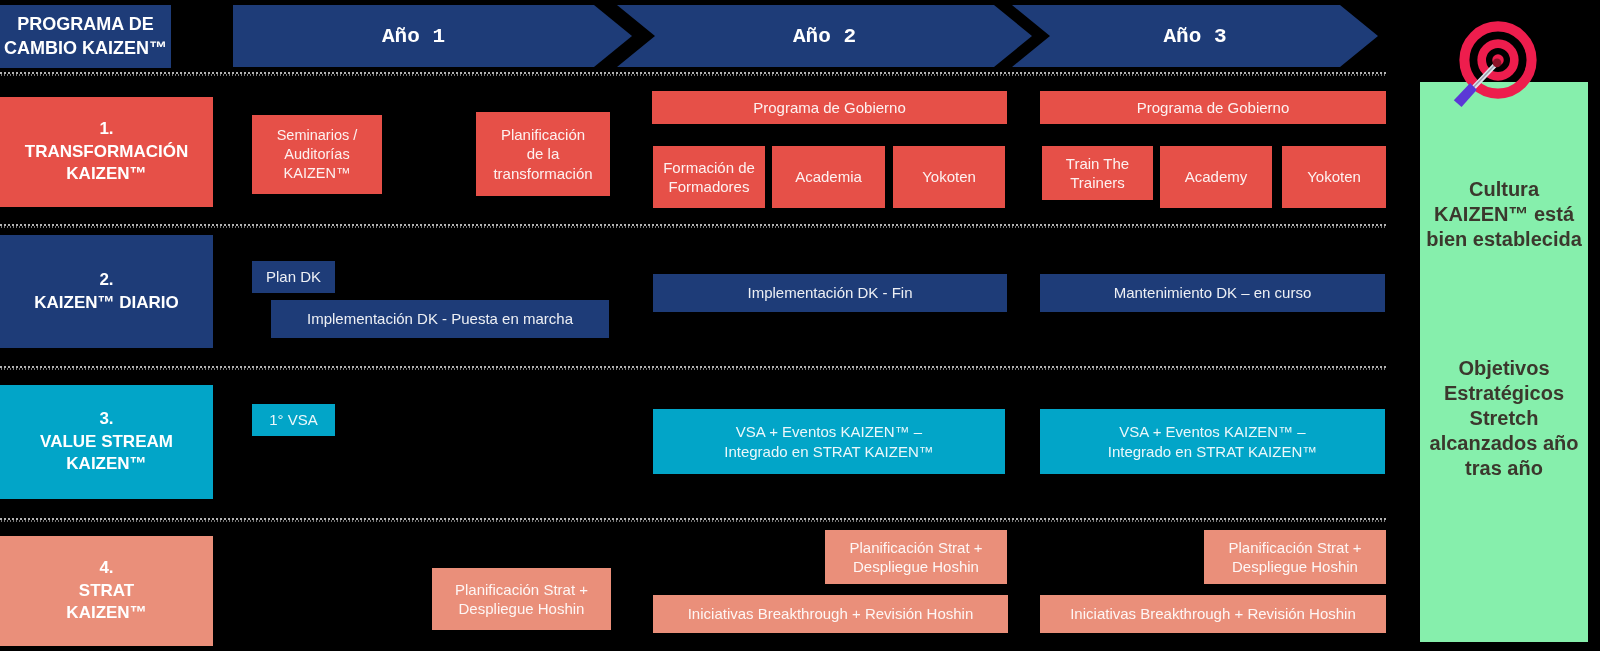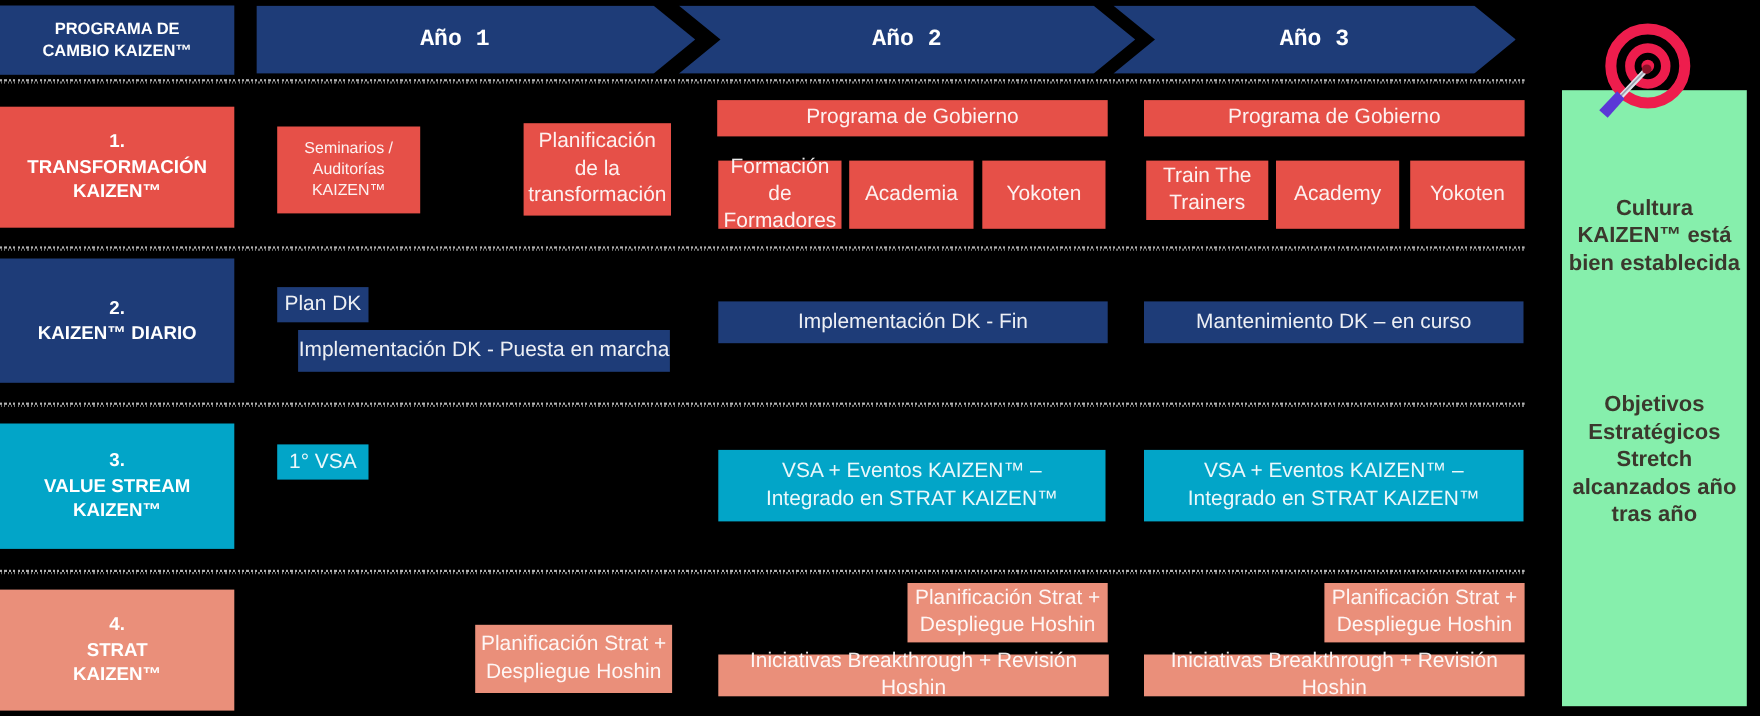--- a/index.html
+++ b/index.html
@@ -5,38 +5,38 @@
   html,body{margin:0;padding:0;background:#000;}
   #canvas{
     position:relative;width:1600px;height:651px;background:#000;
     font-family:"Liberation Sans", sans-serif;overflow:hidden;
   }
   .abs{position:absolute;}
   .flexc{display:flex;align-items:center;justify-content:center;text-align:center;}
   .pre{white-space:pre-line;}
   
   .hdr-label{
-    left:0;top:5px;width:213px;height:63px;background:#1e3c78;color:#fff;
-    font-weight:bold;font-size:15px;line-height:1.3;
+    left:0;top:5px;width:171px;height:63px;background:#1e3c78;color:#fff;
+    font-weight:bold;font-size:18px;line-height:1.3;
   }
   .year-arrow{
     top:5px;height:62px;background:#1e3c78;color:#fff;font-weight:bold;font-size:21px;font-family:Liberation Mono, monospace;
   }
   .arrow-flat{clip-path:polygon(0 0, calc(100% - 38px) 0, 100% 50%, calc(100% - 38px) 100%, 0 100%);padding-right:38px;box-sizing:border-box;}
   .arrow-notch{clip-path:polygon(0 0, calc(100% - 38px) 0, 100% 50%, calc(100% - 38px) 100%, 0 100%, 38px 50%);padding-left:38px;padding-right:38px;box-sizing:border-box;}
   
   .dotline{
     left:0;width:1386px;height:4px;
     background-image:repeating-linear-gradient(90deg,#b3b3b3 0 2px,transparent 2px 4px),
                      repeating-linear-gradient(90deg,#7a7a7a 0 1px,transparent 1px 3px);
     background-size:100% 2px,100% 2px;background-position:0 0,1px 2px;background-repeat:no-repeat;
   }
   
   .row-label{left:0;width:213px;color:#fff;font-weight:bold;font-size:17px;line-height:1.35;}
-  .box{color:rgba(255,255,255,0.92);font-size:19px;line-height:1.3;}
+  .box{color:rgba(255,255,255,0.92);font-size:15px;line-height:1.3;}
   .red{background:#e65048;}
   .blue{background:#1e3c78;}
   .teal{background:#02a5c8;}
   .salmon{background:#ea8f7a;}
   
   .goal-panel{left:1420px;top:82px;width:168px;height:560px;background:#86efac;}
   .goal-text{
     position:absolute;left:0;width:100%;box-sizing:border-box;padding:0 6px;
     color:#3b382d;font-weight:bold;font-size:20px;line-height:1.25;text-align:center;
   }

